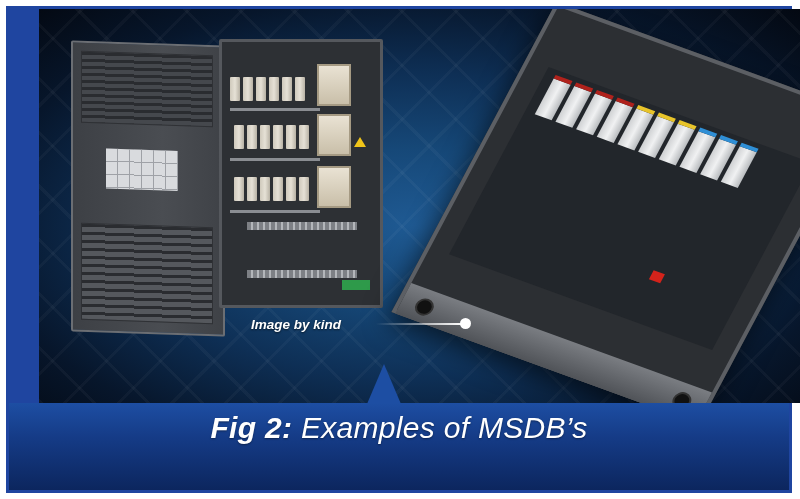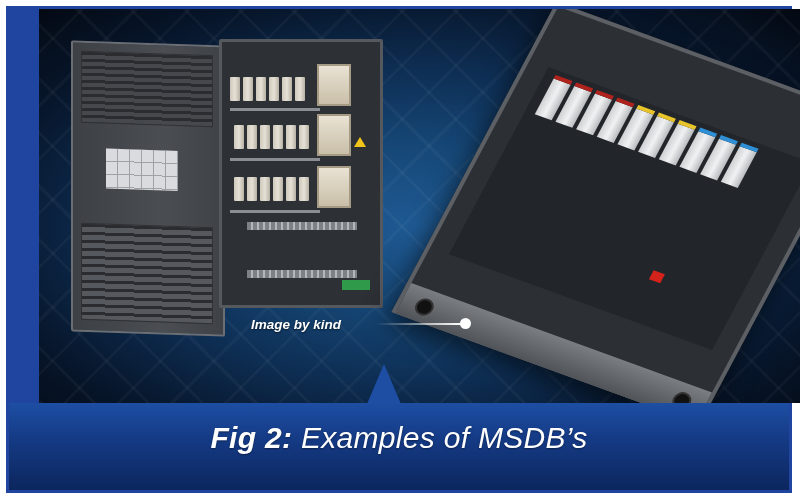--- a/index.html
+++ b/index.html
@@ -100,21 +100,21 @@
   .caption-band {
     position: absolute; left: 9px; top: 403px; width: 780px; height: 87px;
     background: linear-gradient(180deg, #1d4ea3 0%, #153b86 40%, #0c265e 100%);
   }
   .caption-pointer {
     position: absolute; left: 367px; top: 364px; width: 0; height: 0;
     border-left: 17px solid transparent; border-right: 17px solid transparent;
     border-bottom: 40px solid #1d4ea3;
   }
   .caption {
-    position: absolute; left: 0; top: 18px; width: 100%; text-align: center;
+    position: absolute; left: 0; top: 8px; width: 100%; text-align: center;
     color: #ffffff; font-size: 30px; font-style: italic; letter-spacing: 0.3px;
     text-shadow: 0 1px 2px rgba(0,0,0,0.4);
   }
   .caption .fig { font-weight: bold; }
   .caption .desc { font-weight: normal; }
 </style>
 </head>
 <body>
 
 <div class="frame"></div>

